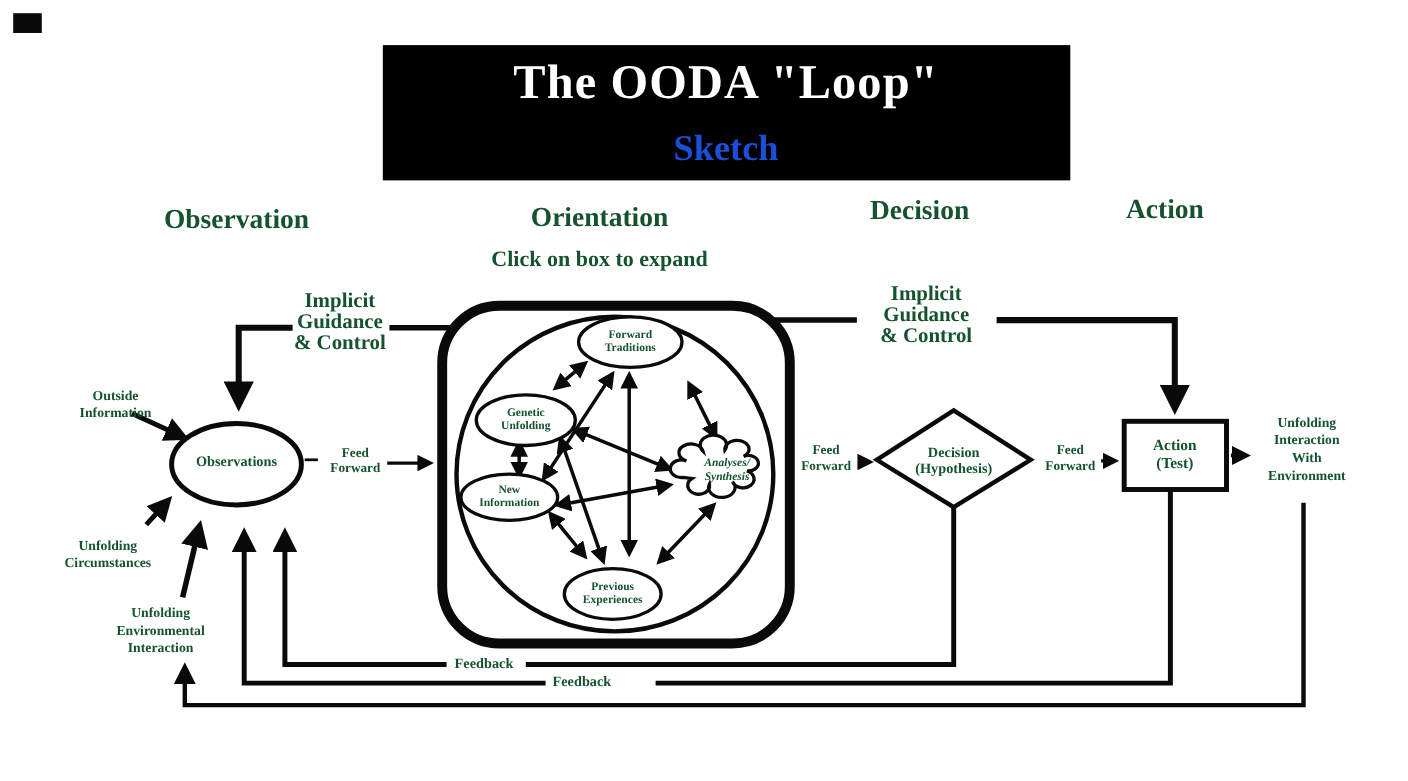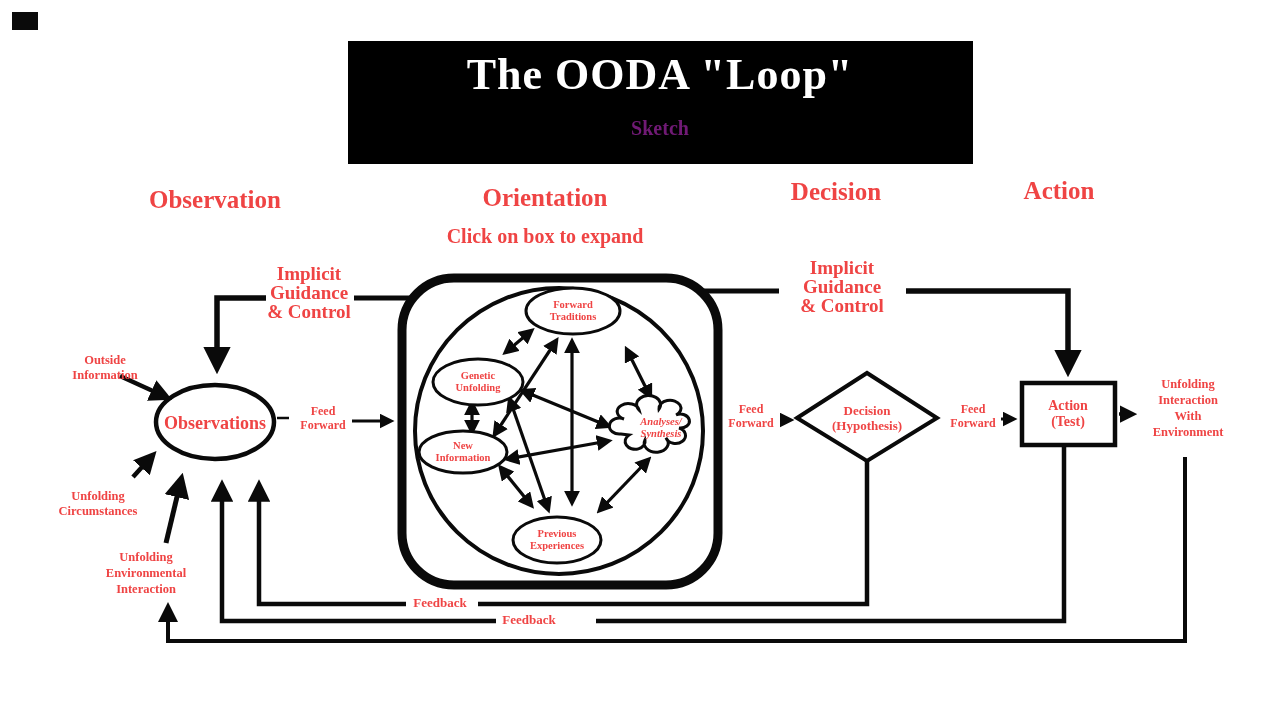--- a/index.html
+++ b/index.html
@@ -1,28 +1,28 @@
 <!DOCTYPE html>
 <html><head>
 <meta charset="utf-8">
 <style>
   html,body{margin:0;padding:0;background:#fff;}
   #stage{position:relative;width:1280px;height:710px;background:#fff;overflow:hidden;
          font-family:"Liberation Serif",serif;color:#0a0a0a;}
   #diagram-svg{position:absolute;left:0;top:0;}
   .lbl{position:absolute;transform:translateX(-50%);white-space:pre-line;text-align:center;
-       font-weight:bold;color:#ef4444;line-height:1.15;}
+       font-weight:bold;color:#14532d;line-height:1.15;}
   .banner-title{font-size:44px;letter-spacing:1px;color:#fff;}
-  .banner-sub{font-size:20px;color:#701a75;}
+  .banner-sub{font-size:33px;color:#1d4ed8;}
   .hdr{font-size:25px;}
   .hint{font-size:20px;}
   .implicit{font-size:19px;line-height:19px;}
   .input-lbl{font-size:12.5px;line-height:15px;margin-top:12px;}
   .env-lbl{font-size:12.5px;line-height:16px;}
-  .node-lg{font-size:18px;}
+  .node-lg{font-size:13px;}
   .node-md{font-size:13px;line-height:15px;}
   .node-act{font-size:14px;line-height:16px;}
   .ff{font-size:12px;line-height:14px;}
   .fb{font-size:13px;background:#fff;padding:0 3px;}
   .orb{font-size:10.5px;line-height:12px;}
 </style>
 </head>
 <body>
 
 <div id="stage">

